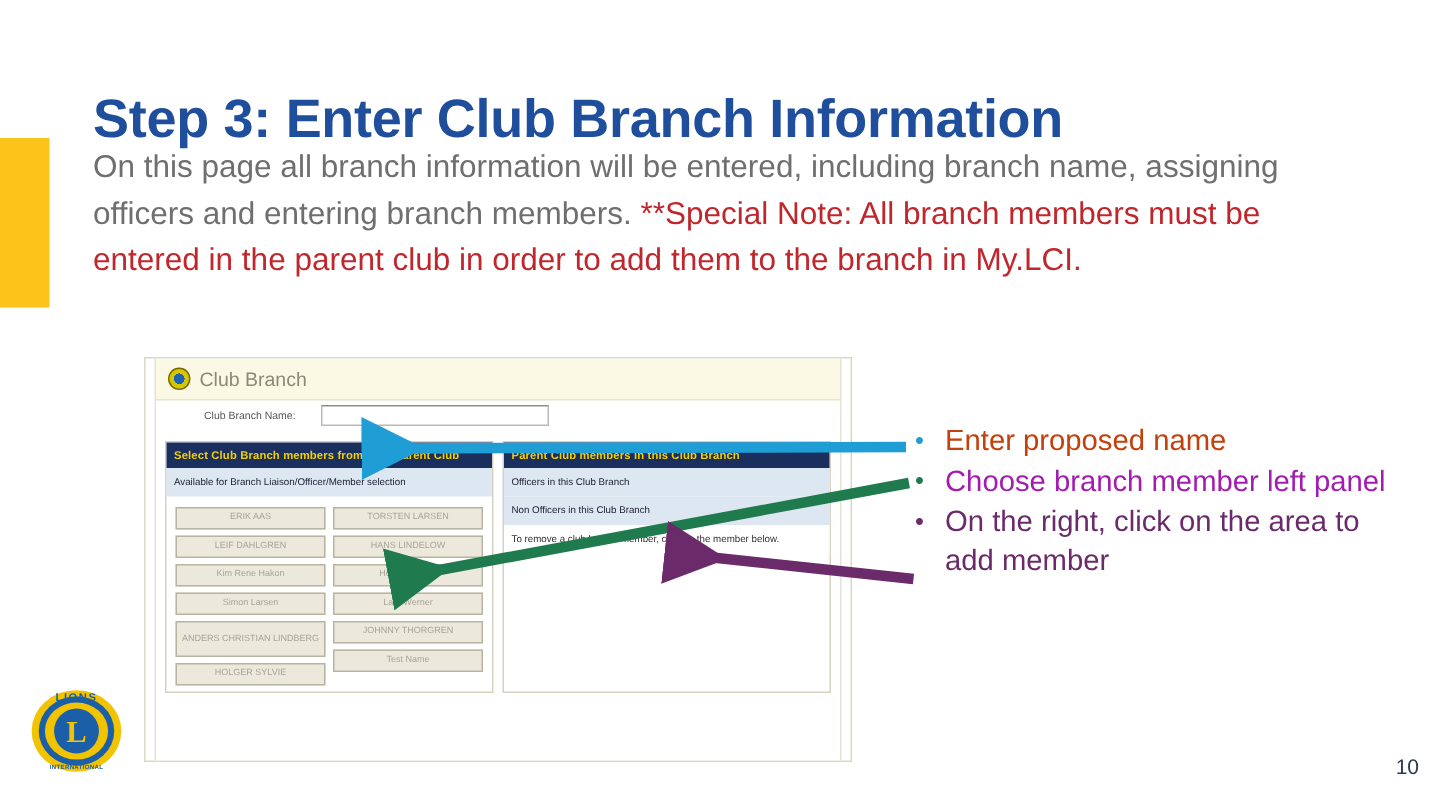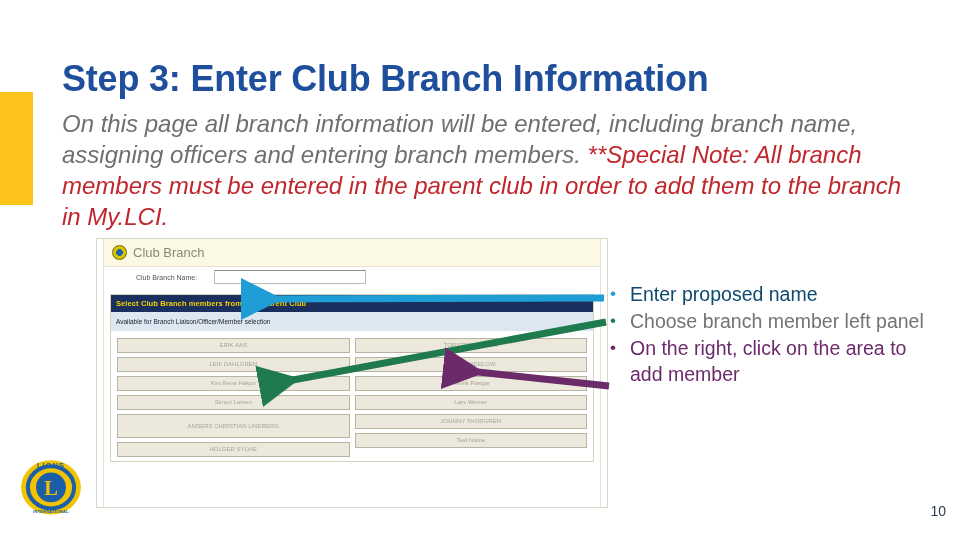--- a/index.html
+++ b/index.html
@@ -23,32 +23,31 @@
   .slide-title {
     position:absolute; left:62px; top:58px;
     width:860px;
     font-size:36px; font-weight:bold;
     color:#1f4e9c; letter-spacing:-0.2px;
     white-space:nowrap;
   }
 
   
   .slide-body {
-    position:absolute; left:62px; top:108px;
+    position:absolute; left:62px; top:96px;
     width:840px;
-    font-size:24px; line-height:31px;
+    font-size:21px; line-height:31px;
     color:#6f6f6f;
-    font-style:italic;
   }
   .slide-body .note { color:#c0272d; }
 
   
   .shot {
     position:absolute; left:96px; top:238px;
-    width:512px; height:270px;
+    width:472px; height:270px;
     background:#ffffff;
     border:1px solid #d9d7c8;
     overflow:hidden;
     font-family:"Liberation Sans", sans-serif;
   }
   .shot-inner {
     position:absolute; left:6px; top:0; right:6px; bottom:0;
     background:#fff;
     border-left:1px solid #e6e3d4;
     border-right:1px solid #e6e3d4;
@@ -168,20 +167,26 @@
             <div class="name-btn">TORSTEN LARSEN</div>
             <div class="name-btn">HANS LINDELOW</div>
             <div class="name-btn">Henrik Rasgar</div>
             <div class="name-btn">Lars Werner</div>
             <div class="name-btn">JOHNNY THORGREN</div>
             <div class="name-btn">Test Name</div>
           </div>
         </div>
       </div>
 
+      <div class="panel">
+        <div class="panel-title">Parent Club members in this Club Branch</div>
+        <div class="panel-sub">Officers in this Club Branch</div>
+        <div class="panel-sub">Non Officers in this Club Branch</div>
+        <div class="panel-sub plain">To remove a club branch member, click on the member below.</div>
+      </div>
 
     </div>
   </div>
 </div>
 
 <svg class="arrows">
   <defs>
     <marker id="ahblue" markerWidth="6" markerHeight="6" refX="5" refY="3" orient="auto">
       <path d="M6,0 L6,6 L0,3 z" fill="#1f9ed6"></path>
     </marker>
@@ -193,25 +198,25 @@
     </marker>
   </defs>
   <line x1="604" y1="298" x2="248" y2="299" stroke="#1f9ed6" stroke-width="7" marker-end="url(#ahblue)"></line>
   <line x1="606" y1="322" x2="266" y2="385" stroke="#1f7a4d" stroke-width="7" marker-end="url(#ahgreen)"></line>
   <line x1="609" y1="386" x2="450" y2="369" stroke="#6b2b6b" stroke-width="7" marker-end="url(#ahpurple)"></line>
 </svg>
 
 <div class="bullets">
   <div class="bullet-row">
     <span class="bullet-dot" style="color:#1f9ed6">•</span>
-    <span class="bullet-text" style="color:#0c4a6e">Enter proposed name</span>
+    <span class="bullet-text" style="color:#c2410c">Enter proposed name</span>
   </div>
   <div class="bullet-row">
     <span class="bullet-dot" style="color:#1f7a4d">•</span>
-    <span class="bullet-text" style="color:#737373">Choose branch member left panel</span>
+    <span class="bullet-text" style="color:#a21caf">Choose branch member left panel</span>
   </div>
   <div class="bullet-row">
     <span class="bullet-dot" style="color:#6b2b6b">•</span>
     <span class="bullet-text" style="color:#6b2b6b">On the right, click on the area to add member</span>
   </div>
 </div>
 
 <svg class="lions-logo" viewBox="0 0 100 100">
   <ellipse cx="50" cy="52" rx="44" ry="40" fill="#f2c300"></ellipse>
   <ellipse cx="50" cy="52" rx="37" ry="34" fill="#1b5fa8"></ellipse>

